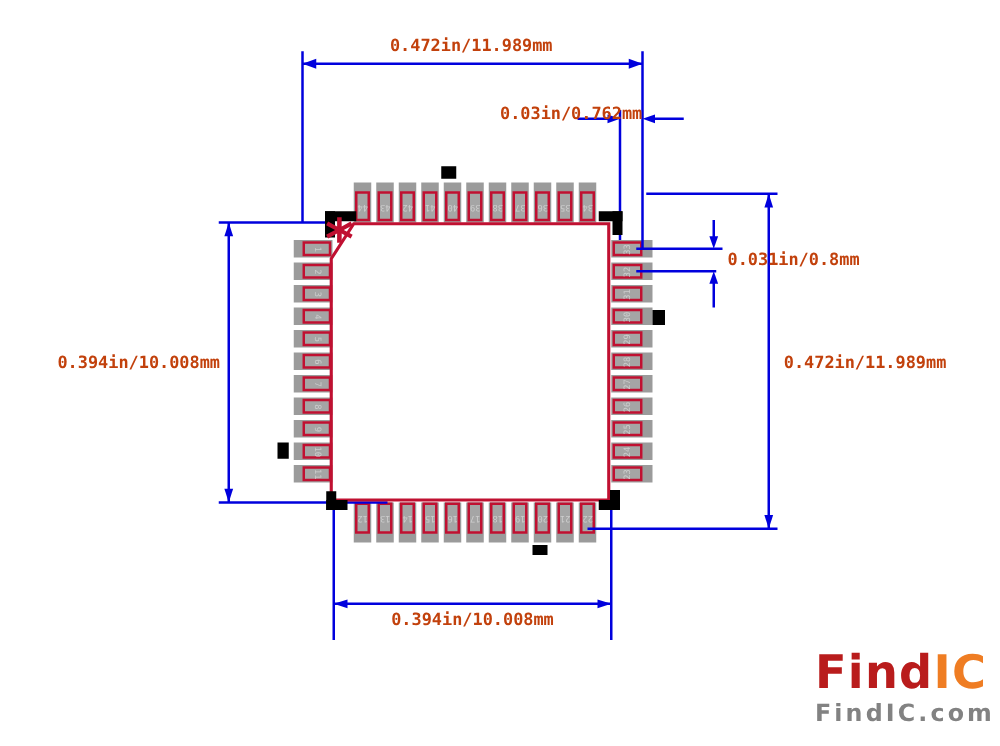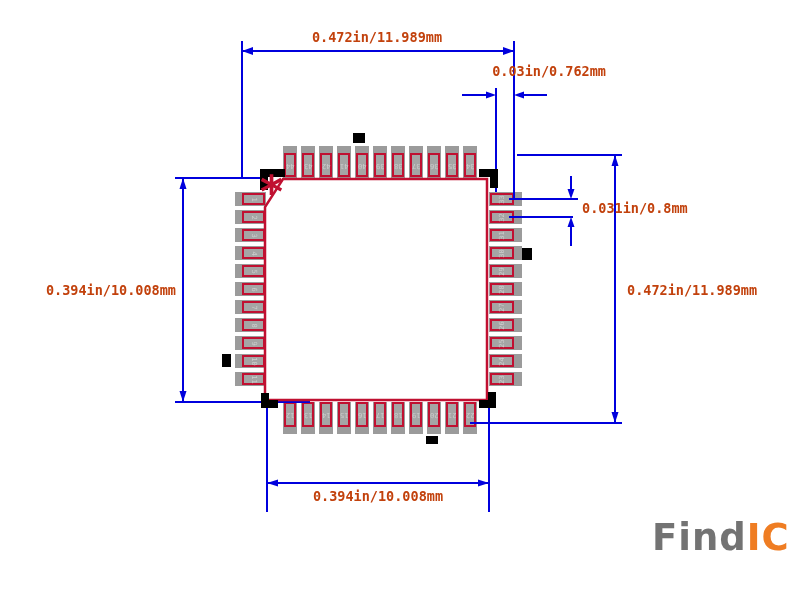--- a/index.html
+++ b/index.html
@@ -21,21 +21,21 @@
   .pnum{font:7px "DejaVu Sans Mono",monospace;color:#cdcdcd;line-height:1;}
   .rot-top .pnum,.rot-bottom .pnum{transform:rotate(180deg);}
   .rot-left .pnum{transform:rotate(90deg);}
   .rot-right .pnum{transform:rotate(-90deg);}
   .dim{position:absolute;color:#c2410c;font:bold 13.5px "DejaVu Sans Mono",monospace;
        white-space:nowrap;line-height:1.1;}
   .pin1-star{position:absolute;left:260px;top:172px;color:#c01031;
              font:bold 44px "DejaVu Sans",sans-serif;line-height:0.9;}
   .logo{position:absolute;left:652px;top:518px;text-align:left;}
   .logo-main{font:bold 37px "DejaVu Sans",sans-serif;line-height:1.1;letter-spacing:1px;}
-  .lg-find{color:#737373;}
+  .lg-find{color:#b91c1c;}
   .lg-ic{color:#ef7d23;}
   .logo-domain{font:bold 19px "DejaVu Sans",sans-serif;color:#828282;
                letter-spacing:2.5px;margin-top:1px;}
 </style>
 </head>
 <body>
 
 <div id="canvas">
 
   <div id="padLayer">
@@ -314,23 +314,24 @@
       <rect x="353" y="133" width="12" height="10"></rect>
       <rect x="222" y="354" width="9" height="13"></rect>
       <rect x="522" y="248" width="10" height="12"></rect>
       <rect x="426" y="436" width="12" height="8"></rect>
     </g>
   </svg>
 
   <div class="pin1-star">*</div>
 
   <div class="dim" style="left:267px;top:30px;width:220px;text-align:center">0.472in/11.989mm</div>
-  <div class="dim" style="left:400px;top:64px;width:206px;text-align:right">0.03in/0.762mm</div>
+  <div class="dim" style="left:400px;top:84px;width:206px;text-align:left">0.03in/0.762mm</div>
   <div class="dim" style="left:582px;top:201px">0.031in/0.8mm</div>
   <div class="dim" style="left:627px;top:283px">0.472in/11.989mm</div>
   <div class="dim" style="left:0px;top:283px;width:176px;text-align:right">0.394in/10.008mm</div>
   <div class="dim" style="left:267px;top:489px;width:222px;text-align:center">0.394in/10.008mm</div>
 
   <div class="logo">
     <div class="logo-main"><span class="lg-find">Find</span><span class="lg-ic">IC</span></div>
+    <div class="logo-domain">FindIC.com</div>
   </div>
 
 </div>
 
 </body></html>

